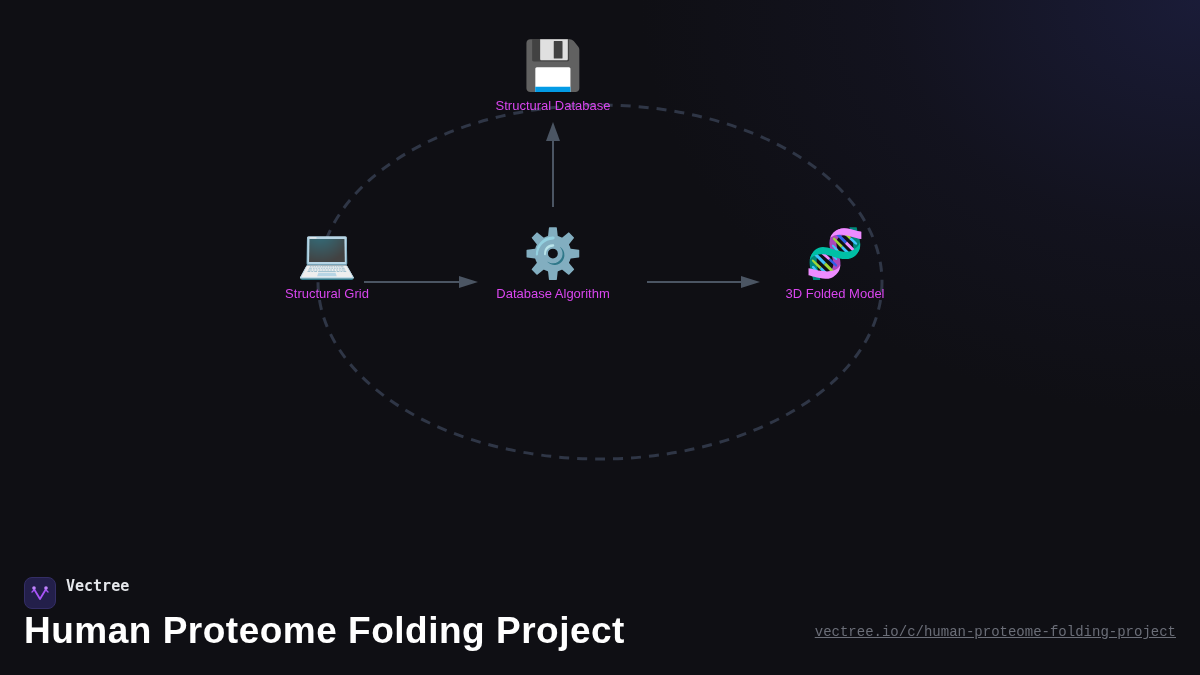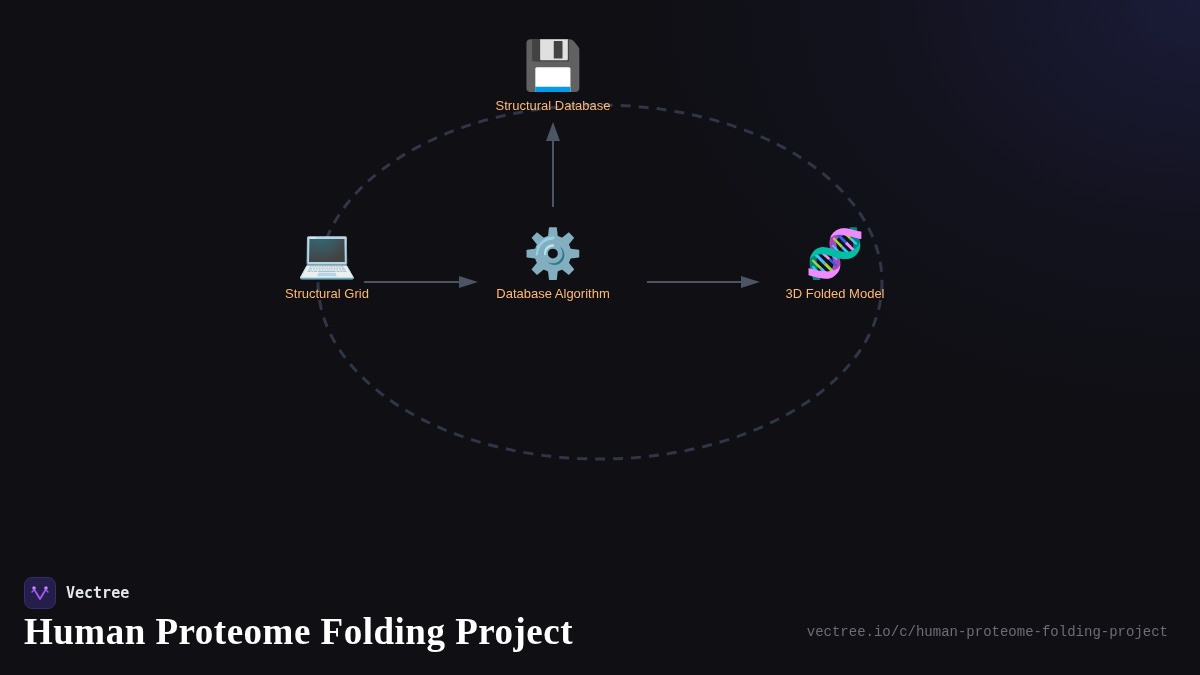--- a/index.html
+++ b/index.html
@@ -9,36 +9,36 @@
     font-family: "Liberation Sans", sans-serif;
   }
   .bg-glow {
     position: absolute; inset: 0;
     background:
       radial-gradient(ellipse 700px 520px at 1200px 0px, rgba(28,30,62,0.85) 0%, rgba(22,22,40,0.5) 45%, rgba(15,15,20,0) 80%);
   }
   svg.diagram { position: absolute; left: 0; top: 0; }
   .node { position: absolute; display: flex; flex-direction: column; align-items: center; transform: translateX(-50%); }
   .node .icon { font-size: 48px; line-height: 56px; height: 56px; }
-  .node .label { color: #fdba74; font-size: 13px; margin-top: 4px; white-space: nowrap; font-family: "Liberation Sans", sans-serif; }
-  .brand { position: absolute; left: 24px; top: 577px; display: flex; align-items: center; gap: 10px; }
+  .node .label { color: #d946ef; font-size: 13px; margin-top: 4px; white-space: nowrap; font-family: "Liberation Sans", sans-serif; }
+  .brand { position: absolute; left: 24px; top: 577px; display: flex; align-items: flex-start; gap: 10px; }
   .logo {
     width: 32px; height: 32px; border-radius: 8px;
     background: #231f4a; border: 1px solid #342e66; box-sizing: border-box;
     display: flex; align-items: center; justify-content: center;
   }
   .brand-name { color: #e5e7eb; font-family: "DejaVu Sans Mono", monospace; font-weight: bold; font-size: 15px; }
   .title {
     position: absolute; left: 24px; top: 610px;
-    color: #ffffff; font-family: Liberation Serif, serif; font-weight: bold; font-size: 37px;
+    color: #ffffff; font-family: Liberation Sans, sans-serif; font-weight: bold; font-size: 37px;
     letter-spacing: 0.5px; white-space: nowrap;
   }
   .url {
-    position: absolute; right: 32px; top: 624px;
-    color: #6b6e78; font-family: "Liberation Mono", monospace; font-size: 14px; white-space: nowrap;
+    position: absolute; right: 24px; top: 624px;
+    color: #6b6e78; font-family: "Liberation Mono", monospace; font-size: 14px; white-space: nowrap; text-decoration: underline;
   }
 </style>
 </head>
 <body>
 
 <div class="bg-glow"></div>
 
 <svg class="diagram" width="1200" height="675">
   <defs>
     <marker id="arrowhead" markerWidth="10" markerHeight="10" refX="9" refY="5" orient="auto" markerUnits="userSpaceOnUse">

